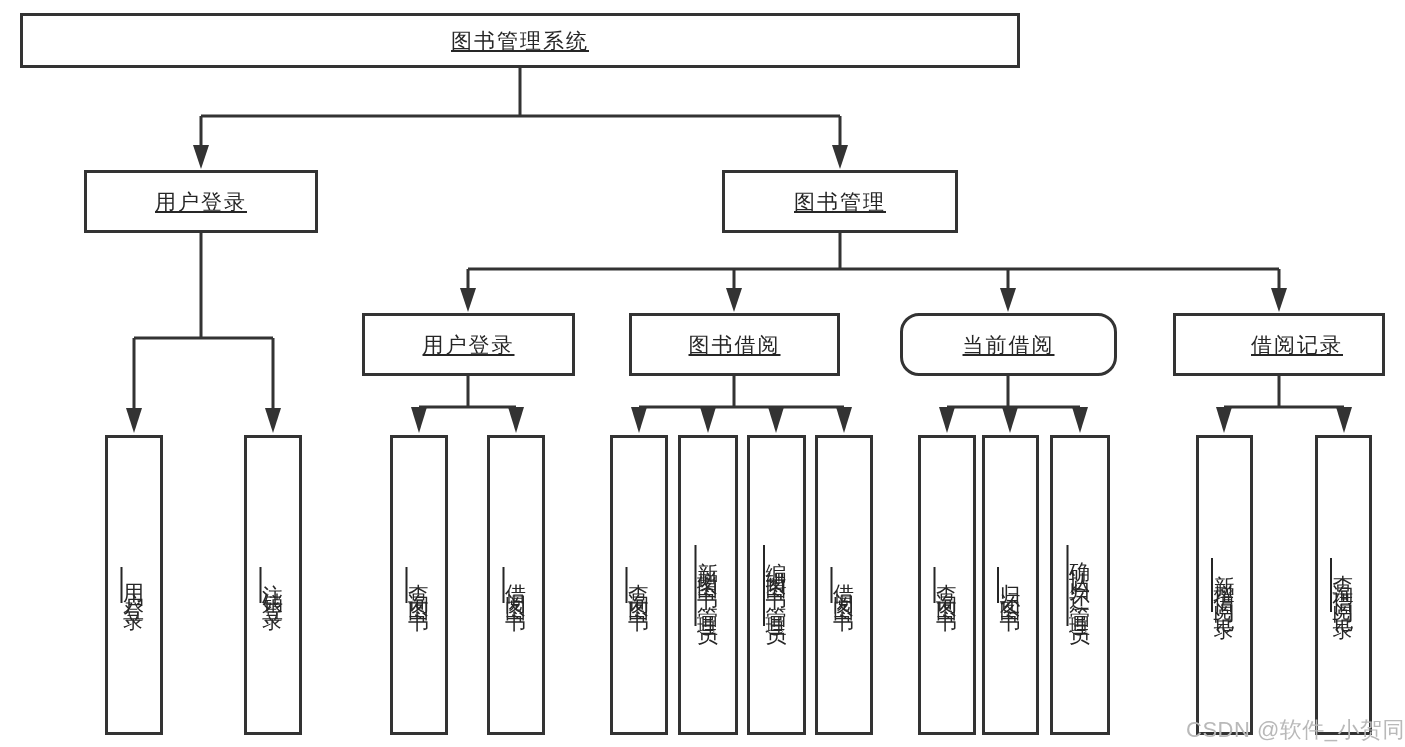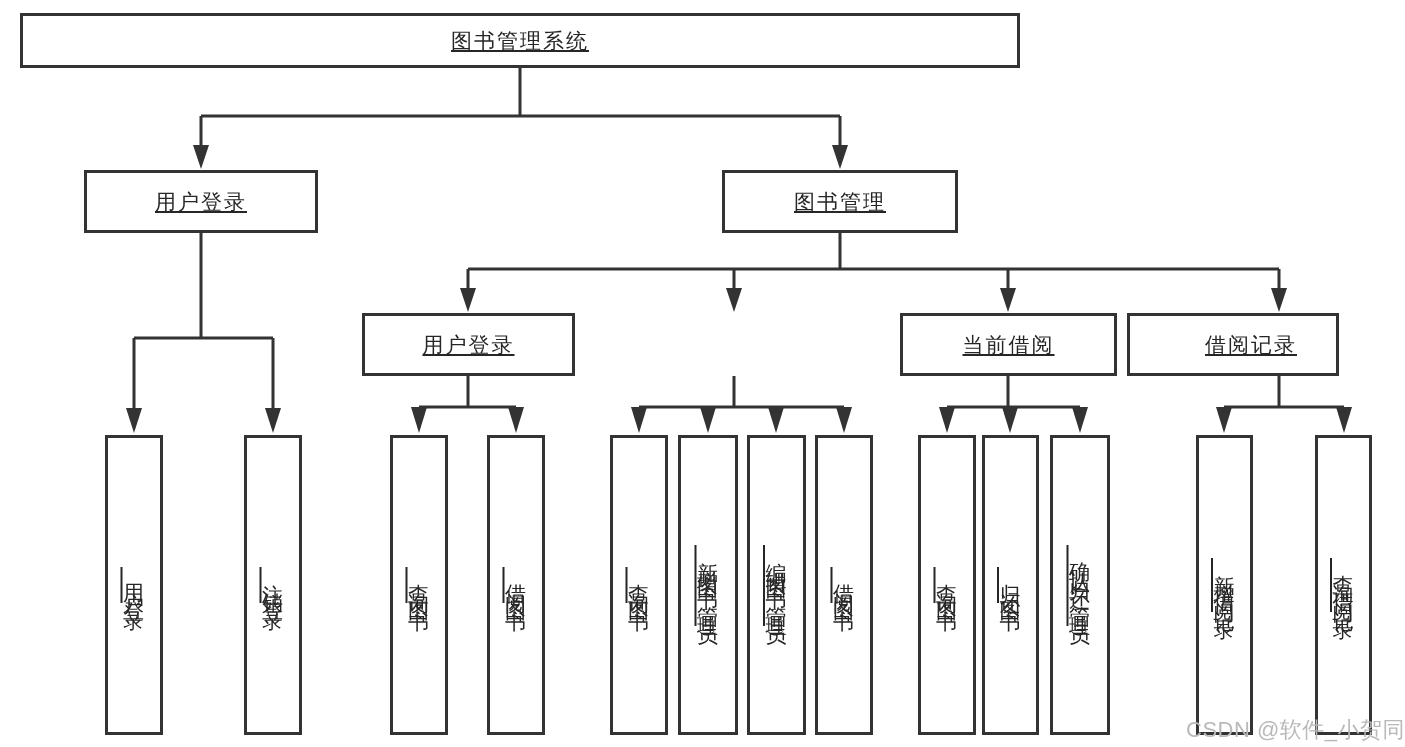--- a/index.html
+++ b/index.html
@@ -113,22 +113,23 @@
       <polygon points="1336,407 1352,407 1344,433"></polygon>
     </g>
   </svg>
 
   <div class="node h" style="left:20px; top:13px; width:1000px; height:55px;">图书管理系统</div>
 
   <div class="node h" style="left:84px; top:170px; width:234px; height:63px;">用户登录</div>
   <div class="node h" style="left:722px; top:170px; width:236px; height:63px;text-align:right;">图书管理</div>
 
   <div class="node h" style="left:362px; top:313px; width:213px; height:63px;">用户登录</div>
-  <div class="node h" style="left:900px; top:313px; width:217px; height:63px;">当前借阅</div>
-  <div class="node h" style="left:1127px; top:313px; width:212px; height:63px;padding-left:36px;">借阅记录</div>
+  <div class="node h" style="left:629px; top:313px; width:211px; height:63px;">图书借阅</div>
+  <div class="node h" style="left:900px; top:313px; width:217px; height:63px;border-radius:19px;">当前借阅</div>
+  <div class="node h" style="left:1173px; top:313px; width:212px; height:63px;padding-left:36px;">借阅记录</div>
 
   <div class="node v" style="left:105px; top:435px; width:58px; height:300px;">用户登录</div>
   <div class="node v" style="left:244px; top:435px; width:58px; height:300px;">注销登录</div>
 
   <div class="node v" style="left:390px; top:435px; width:58px; height:300px;">查询图书</div>
   <div class="node v" style="left:487px; top:435px; width:58px; height:300px;">借阅图书</div>
 
   <div class="node v" style="left:610px; top:435px; width:58px; height:300px;">查询图书</div>
   <div class="node v" style="left:678px; top:435px; width:60px; height:300px;">新增图书（管理员）</div>
   <div class="node v" style="left:747px; top:435px; width:59px; height:300px;">编辑图书（管理员）</div>

